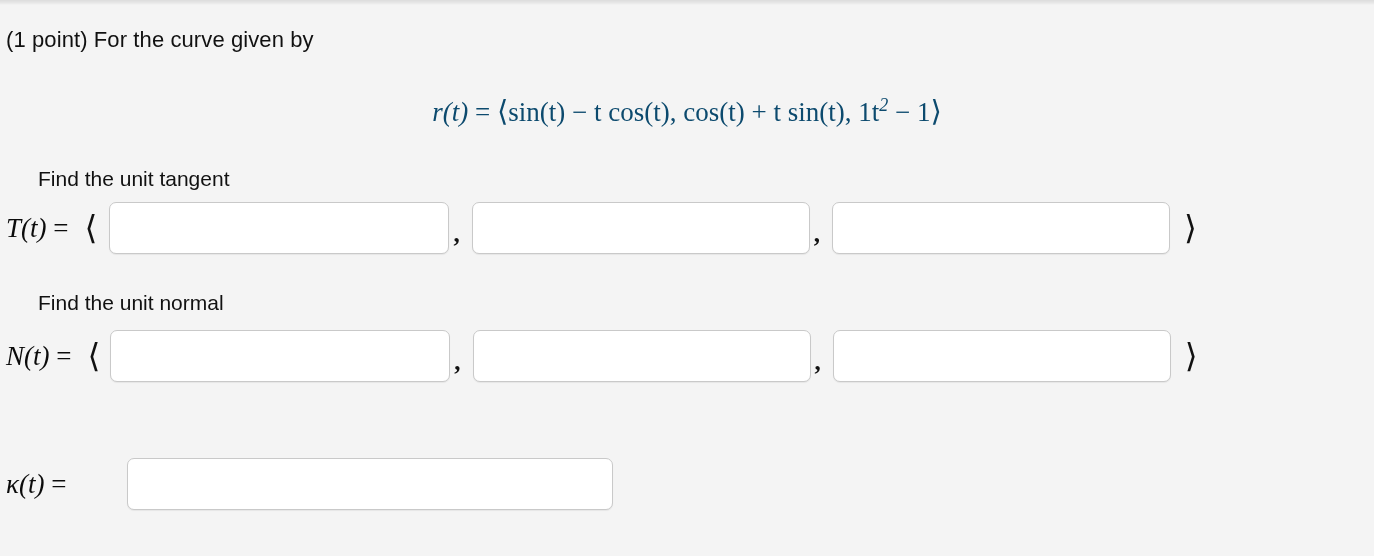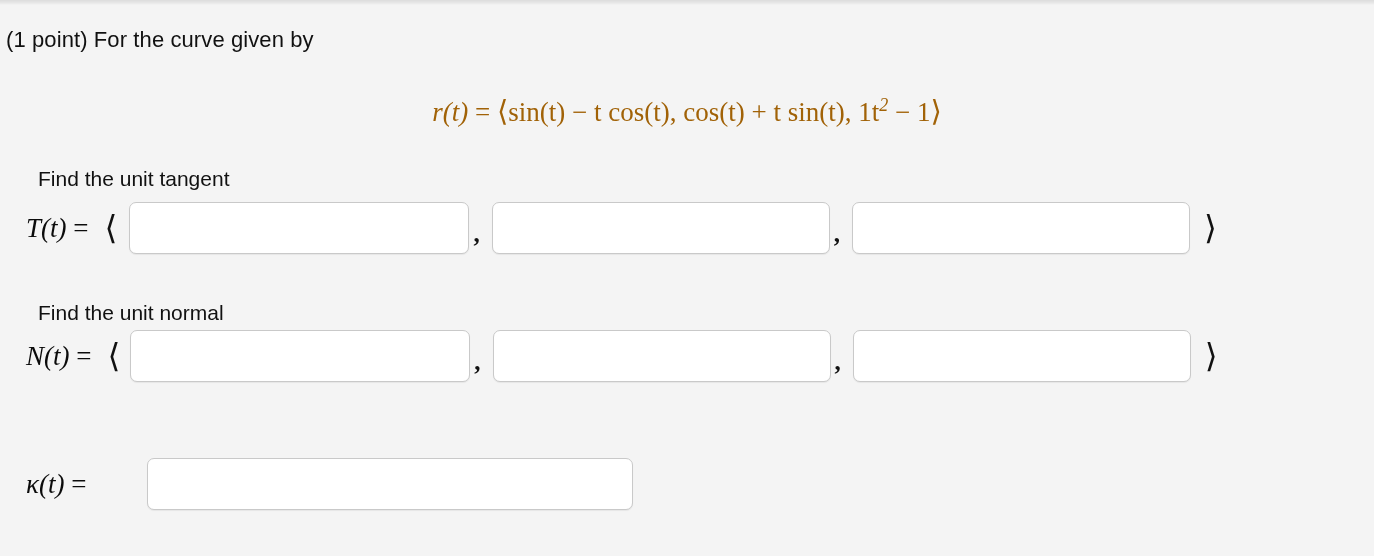--- a/index.html
+++ b/index.html
@@ -40,21 +40,21 @@
   }
   .formula {
     position: absolute;
     top: 88px;
     left: 0;
     width: 1374px;
     text-align: center;
     font-family: "Liberation Serif", serif;
     font-size: 27px;
     line-height: 34px;
-    color: #a16207;
+    color: #0c4a6e;
     white-space: nowrap;
   }
   .formula .it { font-style: italic; }
   .formula .up { font-style: normal; }
   .formula .sup {
     font-size: 18px;
     vertical-align: super;
     font-style: italic;
   }
   .formula .ang {
@@ -71,21 +71,20 @@
     color: #111111;
     white-space: nowrap;
     margin-left: 32px;
   }
   .row {
     position: absolute;
     left: 0;
     display: flex;
     align-items: center;
     white-space: nowrap;
-    padding-left: 20px;
   }
   .mathlabel {
     font-family: "Liberation Serif", serif;
     font-size: 27px;
     font-style: italic;
     color: #0b0b0b;
     padding-left: 6px;
     white-space: nowrap;
   }
   .mathlabel .up { font-style: normal; }
@@ -139,21 +138,21 @@
     <span class="mathlabel"><span>T</span><span>(t)</span> <span class="up">=</span></span>
     <span class="bracket gap-left">⟨</span>
     <input class="ansbox" style="width: 340px; margin-left: 10px;" placeholder="">
     <span class="comma">,</span>
     <input class="ansbox" style="width: 338px; margin-left: 8px;" placeholder="">
     <span class="comma">,</span>
     <input class="ansbox" style="width: 338px; margin-left: 8px;" placeholder="">
     <span class="bracket" style="margin-left:12px;">⟩</span>
   </div>
 
-  <div class="section-label" style="top:300px;">Find the unit normal</div>
+  <div class="section-label" style="top:290px;">Find the unit normal</div>
   <div class="row" style="top:330px;">
     <span class="mathlabel"><span>N</span><span>(t)</span> <span class="up">=</span></span>
     <span class="bracket gap-left">⟨</span>
     <input class="ansbox" style="width: 340px; margin-left: 8px;" placeholder="">
     <span class="comma">,</span>
     <input class="ansbox" style="width: 338px; margin-left: 8px;" placeholder="">
     <span class="comma">,</span>
     <input class="ansbox" style="width: 338px; margin-left: 8px;" placeholder="">
     <span class="bracket" style="margin-left:12px;">⟩</span>
   </div>

